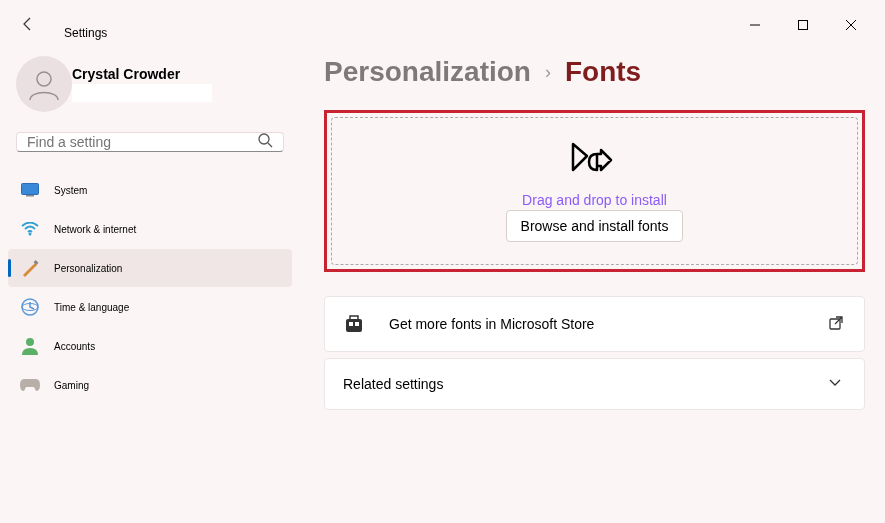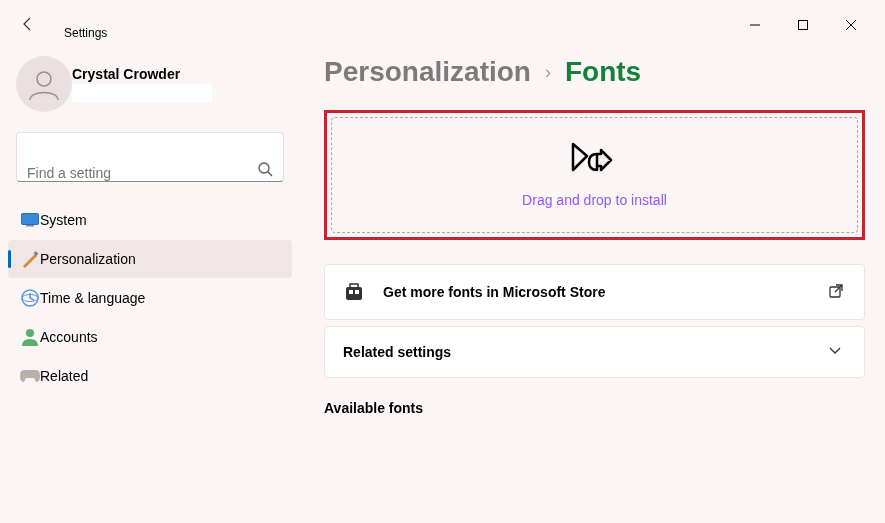--- a/index.html
+++ b/index.html
@@ -13,42 +13,42 @@
     
     .content { display: flex; height: calc(100% - 40px); }
     
     .sidebar { width: 300px; padding: 4px 8px; }
     .profile { display: flex; align-items: center; padding: 12px 8px 20px 8px; }
     .avatar { width: 56px; height: 56px; border-radius: 50%; background: #eae0e1; display: flex; align-items: center; justify-content: center; }
     .profile-name { font-size: 14px; font-weight: 600; }
     .profile-box { width: 140px; height: 18px; background: #fff; margin-top: 2px; }
     
     .search-wrap { padding: 0 8px 18px 8px; }
-    .search { width: 100%; height: 50px; background: #fff; border: 1px solid #e8dcdd; border-bottom: 1.5px solid #8a8a8a; border-radius: 4px; display: flex; align-items: flex-end; padding: 0 10px; }
+    .search { width: 100%; height: 20px; background: #fff; border: 1px solid #e8dcdd; border-bottom: 1.5px solid #8a8a8a; border-radius: 4px; display: flex; align-items: center; padding: 0 10px; }
     .search input { flex: 1; border: none; outline: none; font-size: 14px; background: transparent; }
     
-    .nav-item { height: 38px; display: flex; align-items: center; gap: 0; padding: 0 12px; border-radius: 4px; cursor: pointer; font-size: 14px; margin: 1px 0; }
+    .nav-item { height: 38px; display: flex; align-items: center; gap: 14px; padding: 0 12px; border-radius: 4px; cursor: pointer; font-size: 10px; margin: 1px 0; }
     .nav-item.active { background: #f0e6e6; position: relative; }
     .nav-item.active::before { content: ''; position: absolute; left: 0; top: 10px; bottom: 10px; width: 3px; background: #0067c0; border-radius: 2px; }
     .nav-icon { width: 20px; height: 20px; display: flex; align-items: center; justify-content: center; flex-shrink: 0; }
     
     .main { flex: 1; padding: 16px 20px 0 24px; overflow-y: auto; }
     .breadcrumb { display: flex; align-items: center; gap: 14px; margin-bottom: 22px; }
     .bc-parent { font-size: 28px; font-weight: 600; color: #7e7a7a; }
     .bc-sep { color: #9a9a9a; font-size: 18px; }
-    .bc-current { font-size: 28px; font-weight: 600; color: #15803d; }
+    .bc-current { font-size: 28px; font-weight: 600; color: #7f1d1d; }
     
     .dropzone-wrap { border: 3px solid #c82333; padding: 4px; margin-bottom: 24px; }
     .dropzone { border: 1px dashed #aaa; border-radius: 4px; padding: 24px 20px 22px 20px; text-align: center; }
     .dz-icon { margin: 0 auto 10px auto; width: 56px; height: 40px; }
     .dz-title { font-size: 14px; color: #8b5cf6; margin-bottom: 2px; }
     .dz-sub { font-size: 13px; color: #6e6e6e; max-width: 520px; margin: 0 auto 14px auto; line-height: 1.4; }
     .browse-btn { display: inline-block; background: #fff; border: 1px solid #d8cfcf; border-radius: 4px; padding: 7px 14px; font-size: 14px; cursor: pointer; }
     
-    .card { background: #fff; border: 1px solid #ece5e6; border-radius: 4px; padding: 16px 18px; display: flex; align-items: center; gap: 18px; margin-bottom: 6px; font-weight: bold; }
+    .card { background: #fff; border: 1px solid #ece5e6; border-radius: 4px; padding: 16px 18px; display: flex; align-items: center; gap: 24px; margin-bottom: 6px; }
     .card-icon { width: 22px; height: 22px; display: flex; align-items: center; justify-content: center; }
     .card-label { font-size: 14px; flex: 1; }
     .card-right { width: 18px; height: 18px; }
     
     .section-title { font-size: 14px; font-weight: 600; margin-top: 22px; }
   </style>
 </head>
 <body>
 
 <div class="titlebar">
@@ -103,20 +103,29 @@
 
     <div class="nav-item">
       <span class="nav-icon">
           <svg width="18" height="14" viewBox="0 0 18 14">
             <rect x="0.5" y="0.5" width="17" height="11" rx="1" fill="#3a88d8" stroke="#2a6db3"></rect>
             <rect x="5" y="12" width="8" height="1.5" fill="#888"></rect>
           </svg>
         </span>
       <span>System</span>
     </div>
+    <div class="nav-item">
+      <span class="nav-icon">
+          <svg width="18" height="14" viewBox="0 0 18 14">
+            <path d="M1 4 Q9 -3 17 4 M4 7 Q9 2 14 7 M7 10 Q9 8 11 10" stroke="#30a0d0" stroke-width="1.8" fill="none"></path>
+            <circle cx="9" cy="12" r="1.5" fill="#30a0d0"></circle>
+          </svg>
+        </span>
+      <span>Network &amp; internet</span>
+    </div>
     <div class="nav-item active">
       <span class="nav-icon">
           <svg width="18" height="18" viewBox="0 0 18 18">
             <path d="M2 16 L14 4 L16 6 L4 18 Z" fill="#d88c3a"></path>
             <rect x="13" y="2" width="4" height="3" fill="#888" transform="rotate(45 15 3.5)"></rect>
           </svg>
         </span>
       <span>Personalization</span>
     </div>
     <div class="nav-item">
@@ -137,40 +146,41 @@
           </svg>
         </span>
       <span>Accounts</span>
     </div>
     <div class="nav-item">
       <span class="nav-icon">
           <svg width="20" height="14" viewBox="0 0 20 14">
             <path d="M4 1 L16 1 Q20 1 20 7 Q20 13 16 13 L14 9 L6 9 L4 13 Q0 13 0 7 Q0 1 4 1 Z" fill="#b8b0a8"></path>
           </svg>
         </span>
-      <span>Related</span>
+      <span>Gaming</span>
     </div>
   </div>
 
   <div class="main">
     <div class="breadcrumb">
       <span class="bc-parent">Personalization</span>
       <span class="bc-sep">›</span>
       <span class="bc-current">Fonts</span>
     </div>
 
     <div class="dropzone-wrap">
       <div class="dropzone">
         <div class="dz-icon">
           <svg width="56" height="42" viewBox="0 0 56 42">
               <path d="M6 2 L6 28 L20 14 Z" fill="none" stroke="#000" stroke-width="2.5" stroke-linejoin="round"></path>
               <path d="M30 12 L34 12 L34 8 L44 18 L34 28 L34 24 L30 24 Z M30 12 Q22 12 22 20 Q22 28 30 28 L30 24" fill="none" stroke="#000" stroke-width="2.5" stroke-linejoin="round"></path>
             </svg>
         </div>
         <div class="dz-title">Drag and drop to install</div>
+        <button class="browse-btn">Browse and install fonts</button>
       </div>
     </div>
 
     <div class="card">
       <span class="card-icon">
           <svg width="20" height="20" viewBox="0 0 20 20">
             <rect x="2" y="5" width="16" height="13" rx="2" fill="#333"></rect>
             <path d="M6 5 L6 2 L14 2 L14 5" stroke="#333" stroke-width="1.5" fill="none"></path>
             <rect x="5" y="8" width="4" height="4" fill="#fff"></rect>
             <rect x="11" y="8" width="4" height="4" fill="#fff"></rect>
@@ -183,15 +193,14 @@
           </svg></span>
     </div>
 
     <div class="card">
       <span class="card-label">Related settings</span>
       <span class="card-right"><svg width="14" height="14" viewBox="0 0 14 14">
             <path d="M2 5 L7 10 L12 5" stroke="#333" stroke-width="1.3" fill="none"></path>
           </svg></span>
     </div>
 
-    <div class="section-title">Available fonts</div>
   </div>
 </div>
 
 </body></html>

